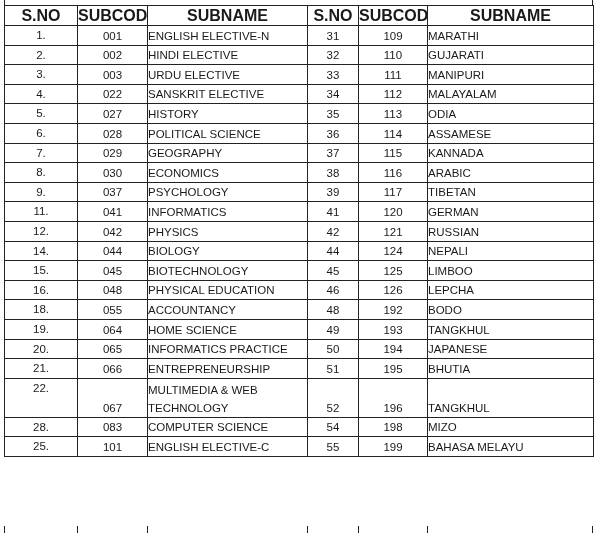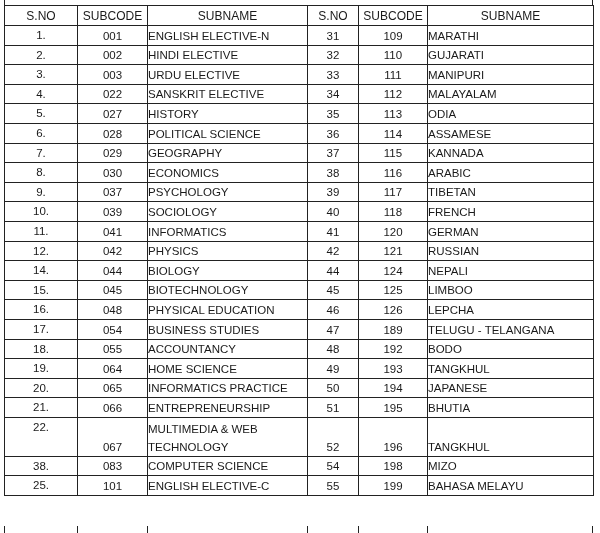--- a/index.html
+++ b/index.html
@@ -5,21 +5,21 @@
   html, body { margin: 0; padding: 0; background: #ffffff; }
   body { width: 600px; height: 533px; overflow: hidden; position: relative;
          font-family: "Liberation Sans", sans-serif; color: #1a1a1a; }
   .page { position: absolute; left: 0; top: 0; width: 600px; height: 533px; }
   .top-rule { position: absolute; left: 4px; top: 0; width: 589px; height: 5px;
               border-left: 1.5px solid #222; border-right: 1.5px solid #222; box-sizing: border-box; }
   table.subjects { position: absolute; left: 4px; top: 5px; border-collapse: collapse;
                    table-layout: fixed; width: 589px; font-size: 11.5px; }
   table.subjects th, table.subjects td { border: 1px solid #222; padding: 0; height: 18.6px;
                    line-height: 18px; overflow: hidden; white-space: nowrap; }
-  table.subjects th { font-weight: normal; font-size: 12px; text-align: center; height: 19px; }
+  table.subjects th { font-weight: bold; font-size: 16px; text-align: center; height: 19px; }
   td.sno { text-align: center; vertical-align: top; line-height: 16px; }
   td.sno2 { text-align: center; vertical-align: bottom; }
   td.code { text-align: center; vertical-align: bottom; line-height: 17px; }
   td.name { text-align: left; padding-left: 6px; vertical-align: bottom; line-height: 17px; margin-left: 12px; }
   tr.tall td { height: 38px; }
   td.name.wrap { white-space: normal; line-height: 18px; }
   .bottom-stub { position: absolute; left: 4px; top: 526px; width: 589px; height: 7px;
                  border-left: 1.5px solid #222; border-right: 1.5px solid #222; box-sizing: border-box; }
   .stub-line { position: absolute; top: 0; width: 1px; height: 7px; background: #222; }
 </style>
@@ -115,28 +115,20 @@
         </tr>
         <tr>
           <td class="sno">9.</td>
           <td class="code">037</td>
           <td class="name">PSYCHOLOGY</td>
           <td class="sno2">39</td>
           <td class="code">117</td>
           <td class="name">TIBETAN</td>
         </tr>
         <tr>
-          <td class="sno">10.</td>
-          <td class="code">039</td>
-          <td class="name">SOCIOLOGY</td>
-          <td class="sno2">40</td>
-          <td class="code">118</td>
-          <td class="name">FRENCH</td>
-        </tr>
-        <tr>
           <td class="sno">11.</td>
           <td class="code">041</td>
           <td class="name">INFORMATICS</td>
           <td class="sno2">41</td>
           <td class="code">120</td>
           <td class="name">GERMAN</td>
         </tr>
         <tr>
           <td class="sno">12.</td>
           <td class="code">042</td>
@@ -161,28 +153,20 @@
           <td class="code">125</td>
           <td class="name">LIMBOO</td>
         </tr>
         <tr>
           <td class="sno">16.</td>
           <td class="code">048</td>
           <td class="name">PHYSICAL EDUCATION</td>
           <td class="sno2">46</td>
           <td class="code">126</td>
           <td class="name">LEPCHA</td>
-        </tr>
-        <tr>
-          <td class="sno">17.</td>
-          <td class="code">054</td>
-          <td class="name">BUSINESS STUDIES</td>
-          <td class="sno2">47</td>
-          <td class="code">189</td>
-          <td class="name">TELUGU - TELANGANA</td>
         </tr>
         <tr>
           <td class="sno">18.</td>
           <td class="code">055</td>
           <td class="name">ACCOUNTANCY</td>
           <td class="sno2">48</td>
           <td class="code">192</td>
           <td class="name">BODO</td>
         </tr>
         <tr>
@@ -211,21 +195,21 @@
         </tr>
         <tr class="tall">
           <td class="sno">22.</td>
           <td class="code">067</td>
           <td class="name wrap">MULTIMEDIA &amp; WEB TECHNOLOGY</td>
           <td class="sno2">52</td>
           <td class="code">196</td>
           <td class="name">TANGKHUL</td>
         </tr>
         <tr>
-          <td class="sno">38.</td>
+          <td class="sno">28.</td>
           <td class="code">083</td>
           <td class="name">COMPUTER SCIENCE</td>
           <td class="sno2">54</td>
           <td class="code">198</td>
           <td class="name">MIZO</td>
         </tr>
         <tr>
           <td class="sno">25.</td>
           <td class="code">101</td>
           <td class="name">ENGLISH ELECTIVE-C</td>

